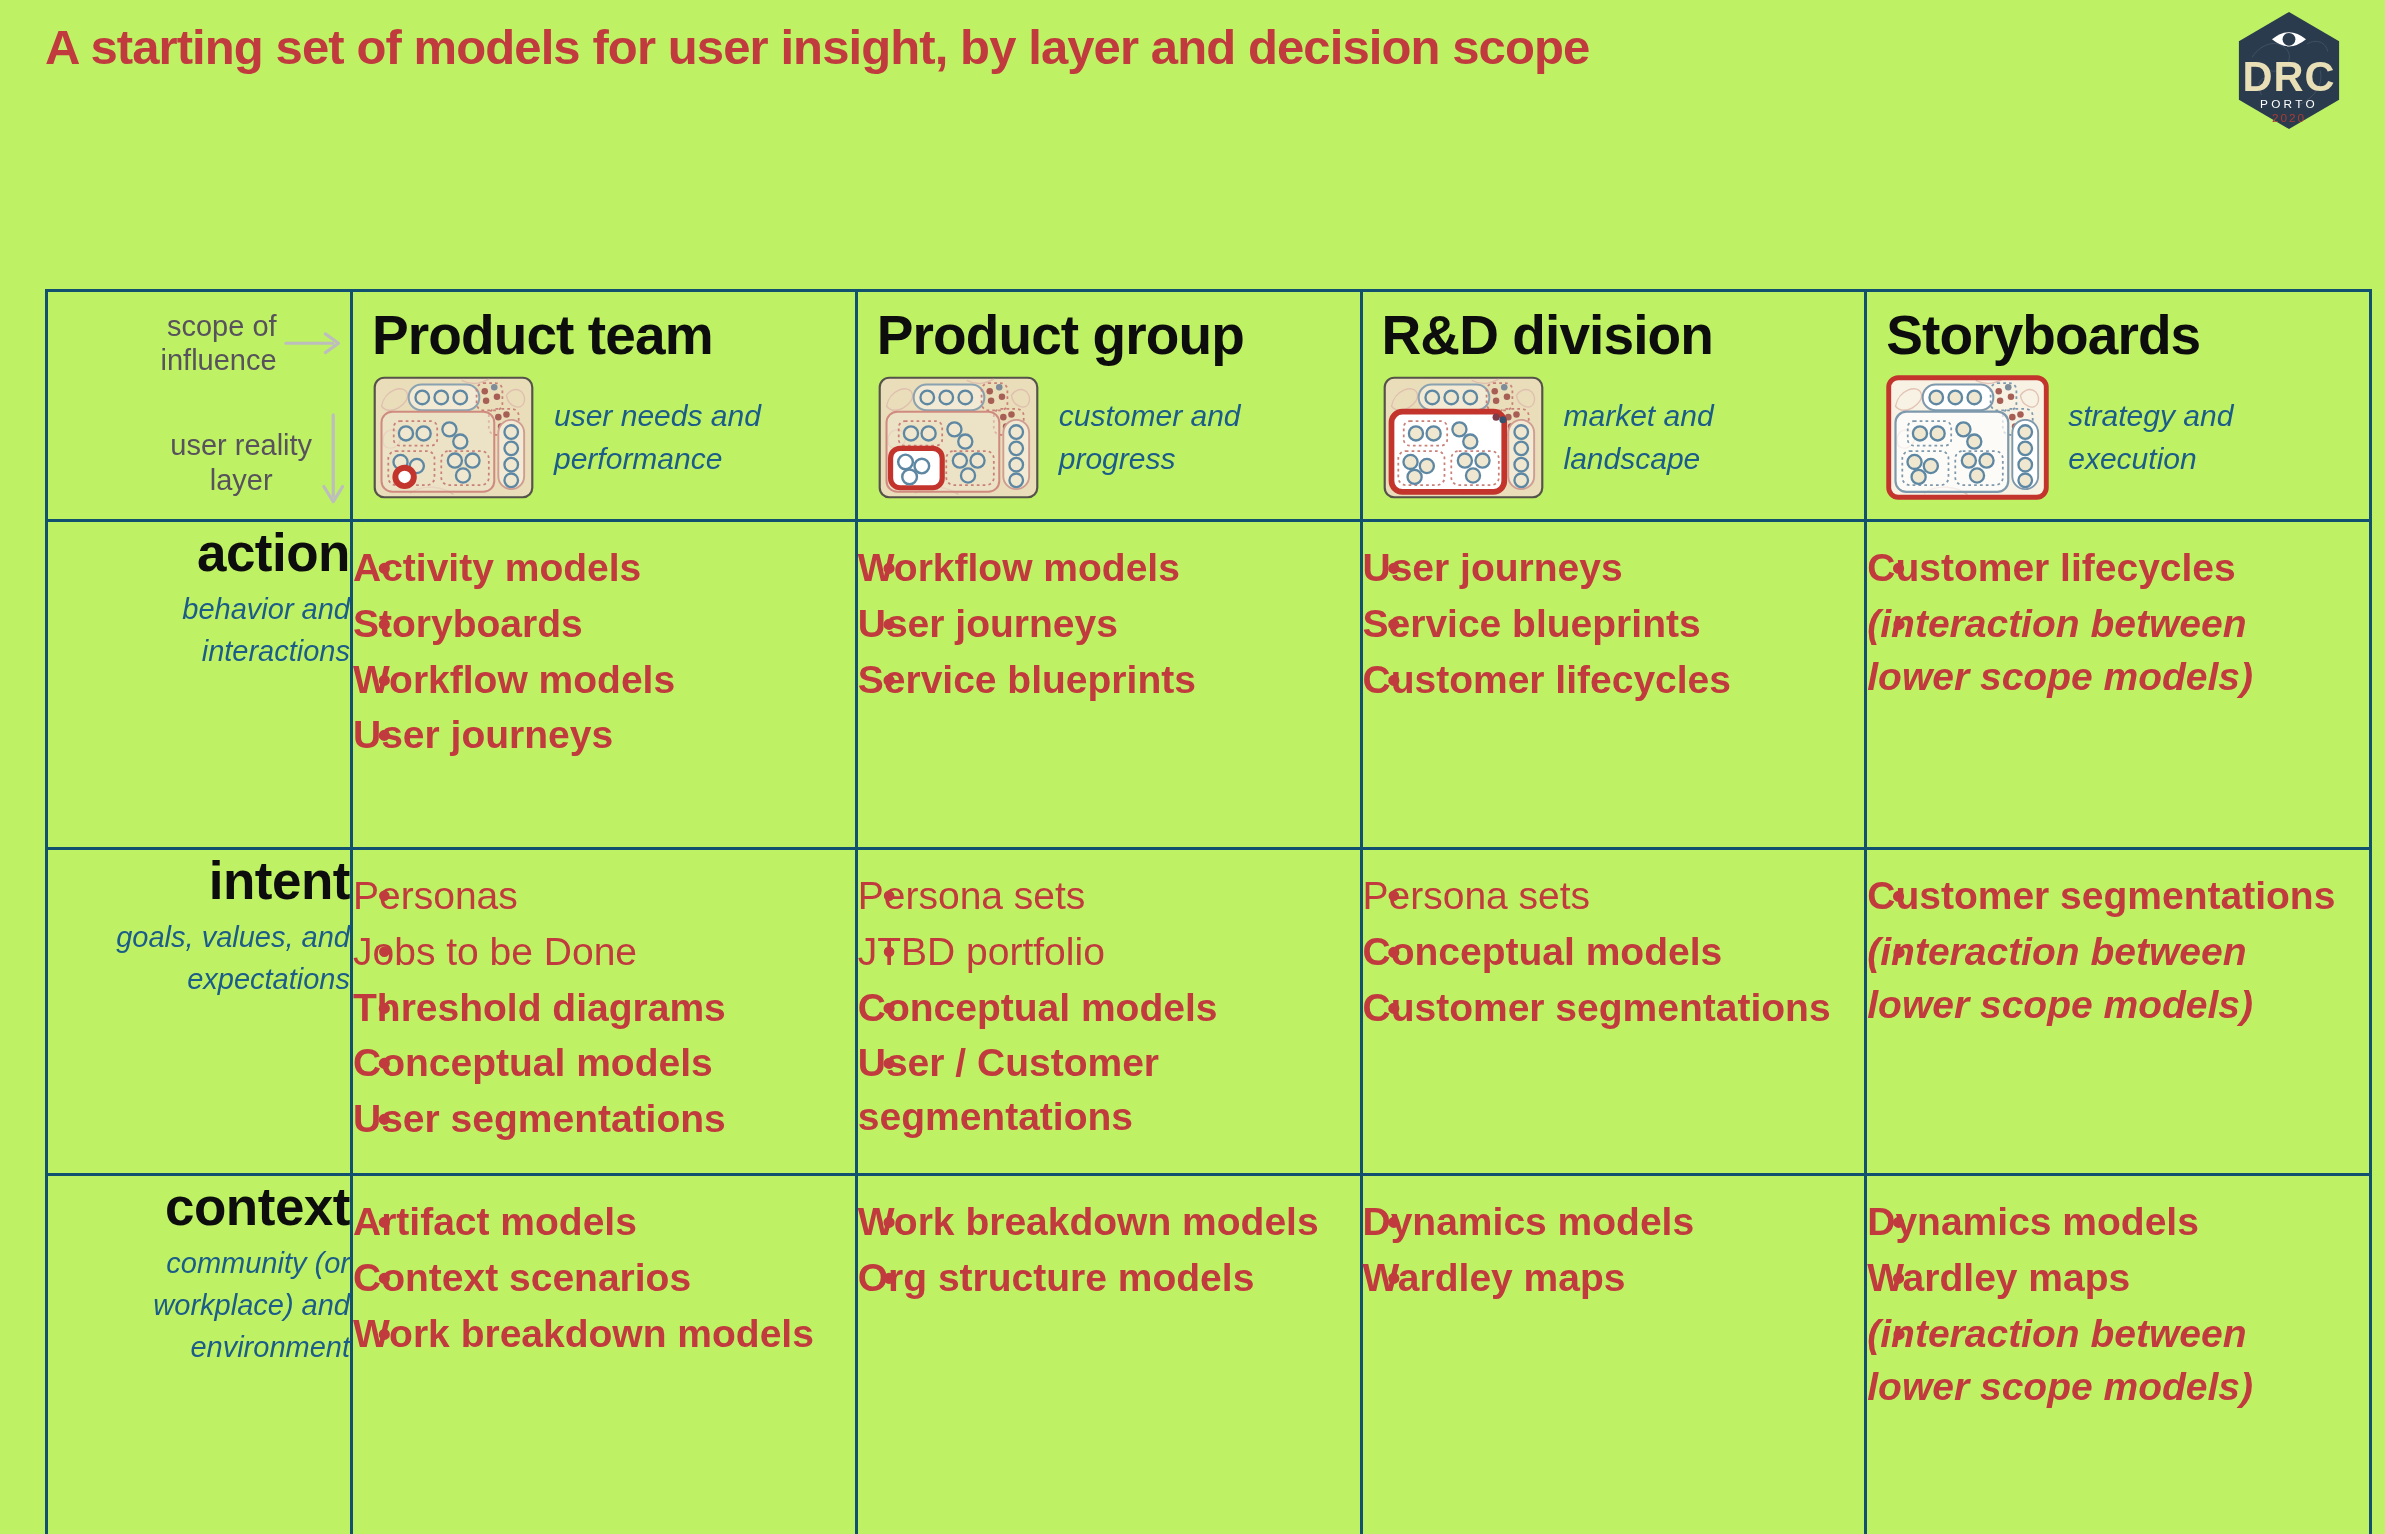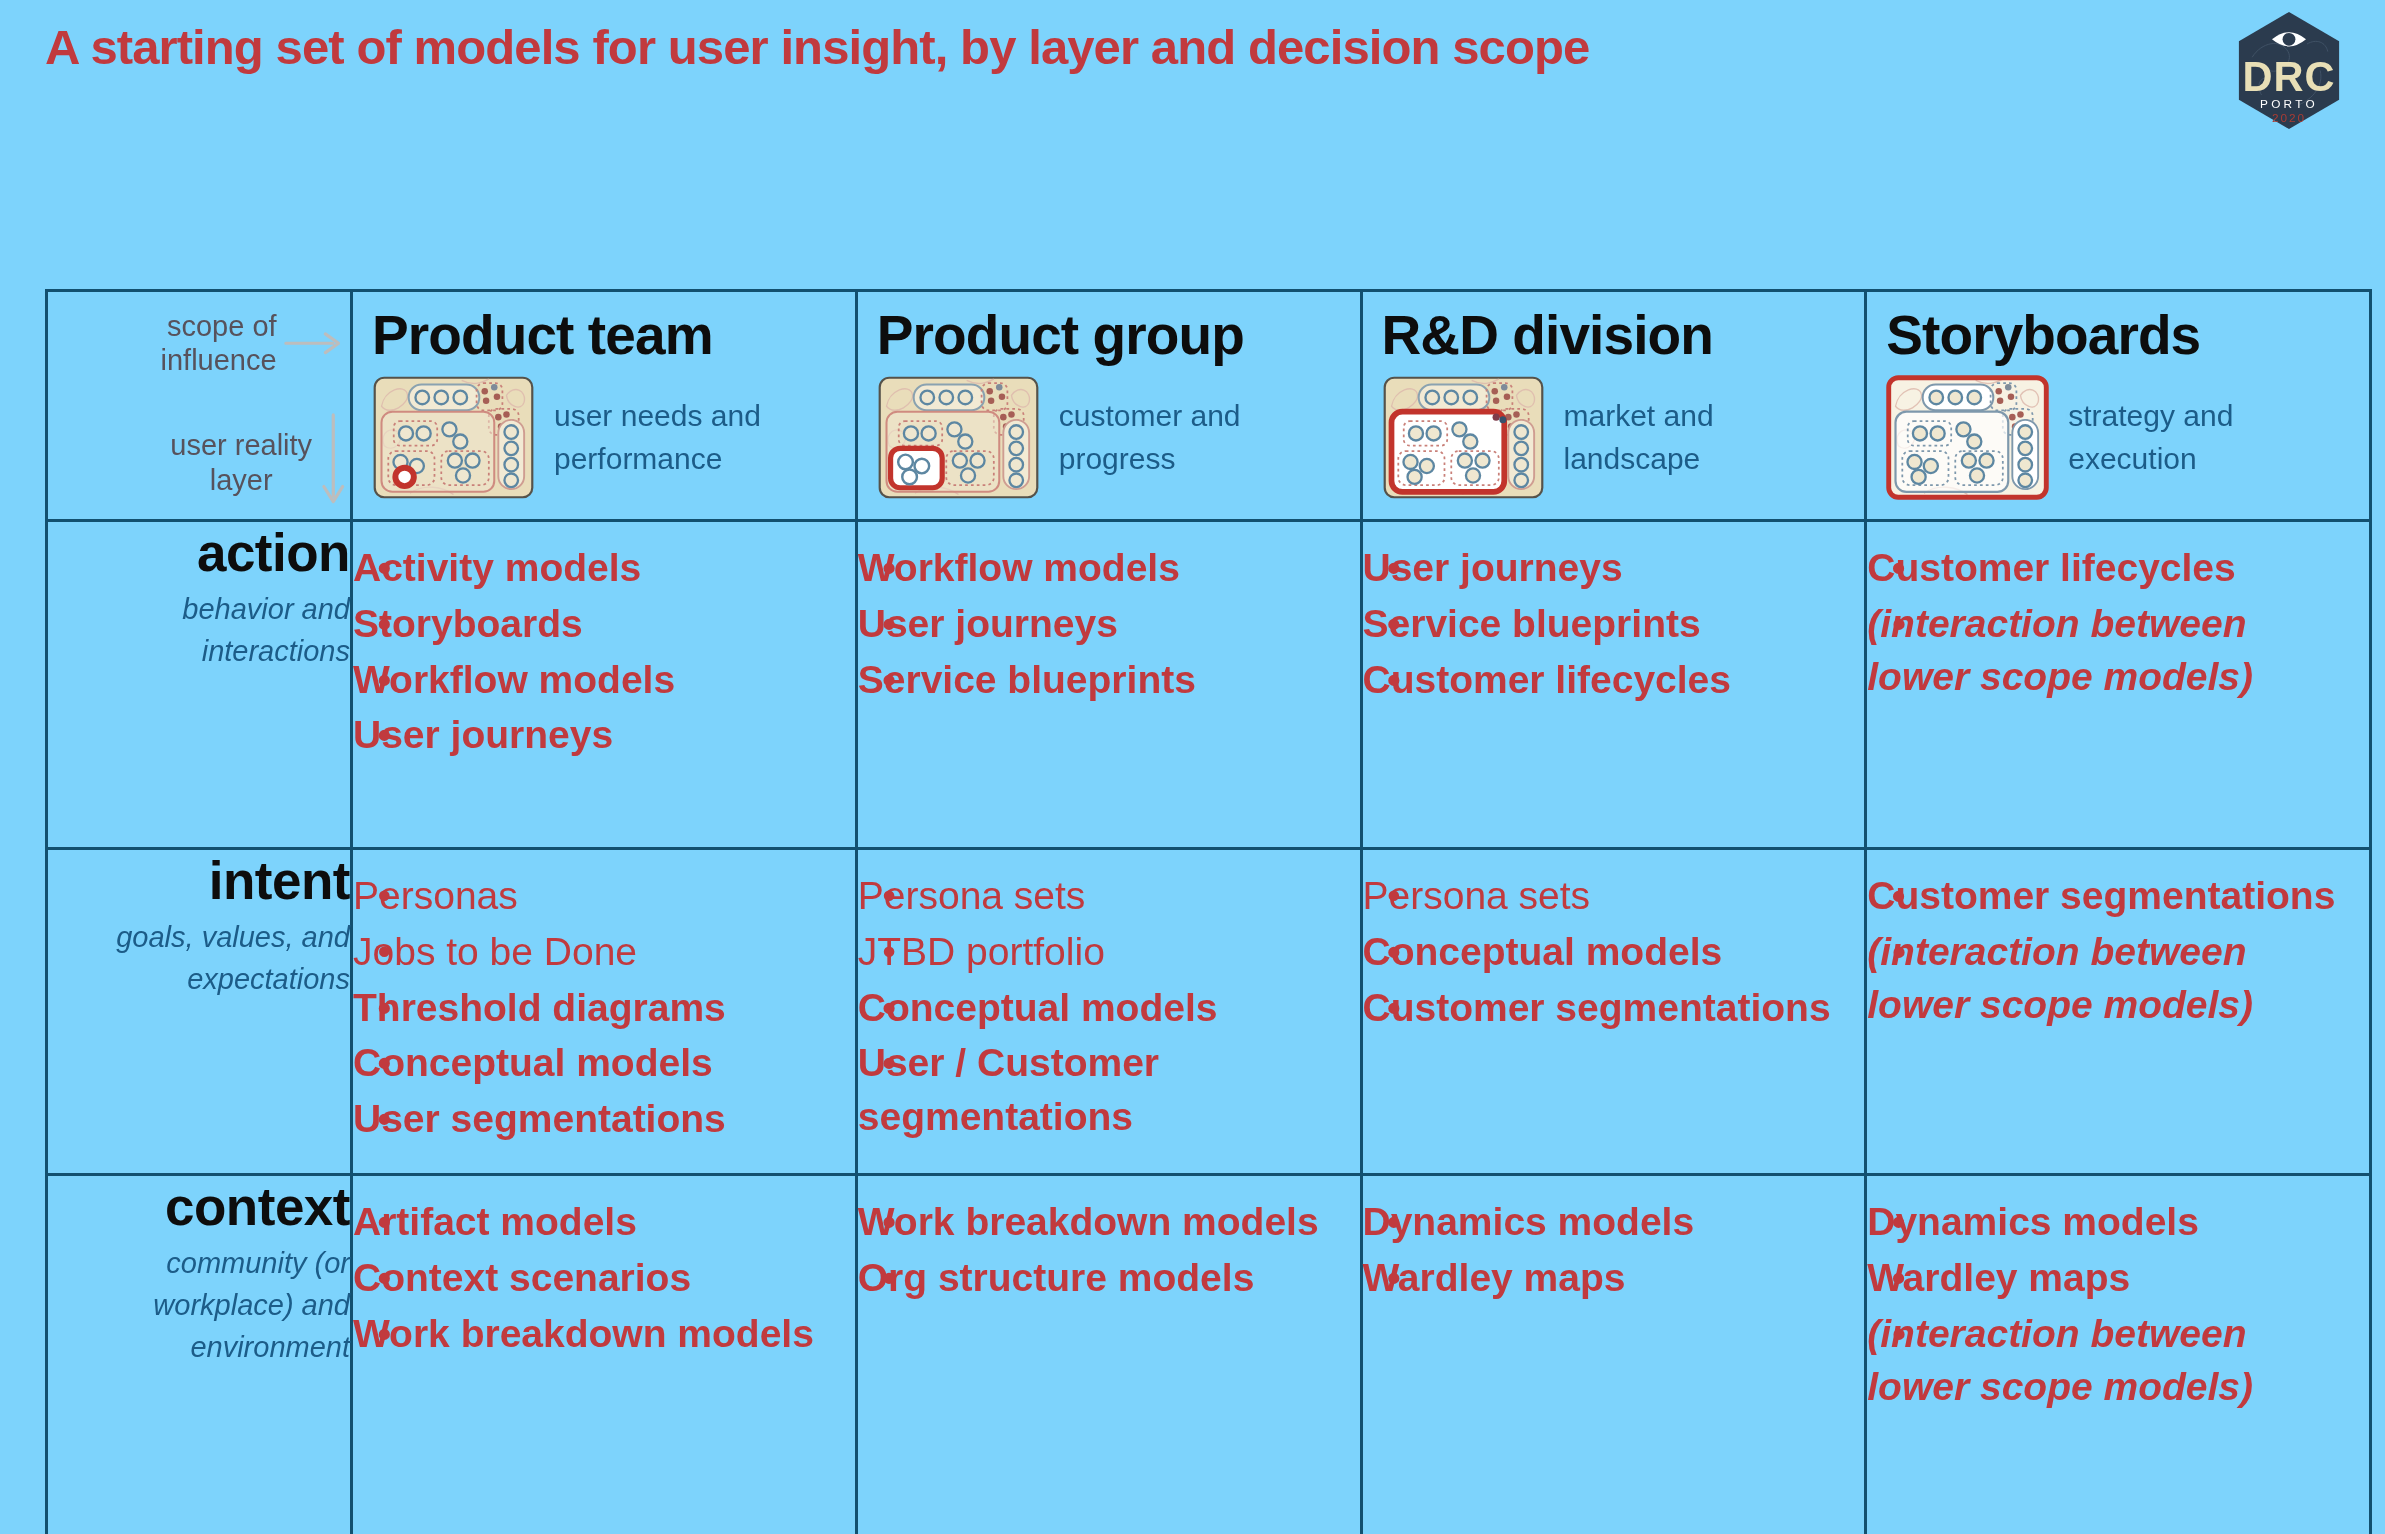--- a/index.html
+++ b/index.html
@@ -6,21 +6,21 @@
     --red:#c13a3e;
     --red-mark:#c2342c;
     --navy:#12506f;
     --blue-it:#1c5c88;
     --ink:#0d0d0d;
     --gray:#57525c;
     --arrow:#bdbdbd;
   }
   *{box-sizing:border-box}
   body{margin:0;background:#ffffff;font-family:"Liberation Sans",sans-serif;}
-  .page{position:relative;width:2386px;height:1534px;background:#7dd3fc;overflow:hidden;}
+  .page{position:relative;width:2386px;height:1534px;background:#bef264;overflow:hidden;}
 
   .title{position:absolute;left:45px;top:19px;font-size:49px;font-weight:bold;
          color:var(--red);letter-spacing:-0.9px;}
   .subtitle{position:absolute;left:45px;top:91px;font-size:33px;color:#161616;line-height:1.42;}
   .subtitle b{font-weight:bold;}
 
   .logo{position:absolute;right:40px;top:9.5px;}
 
   table.matrix{position:absolute;left:45px;top:289px;width:2327px;
                border-collapse:collapse;table-layout:fixed;}
@@ -31,21 +31,21 @@
   .axis-row{display:flex;align-items:center;gap:7.6px;}
   .axis-row.layer{margin-top:36px;align-items:flex-start;}
   .axis-row.layer .axis-text{margin-top:15px;text-align:center;}
   .axis-text{font-size:29px;color:var(--gray);text-align:right;line-height:1.18;}
   .axis-text span{display:block;}
 
   .col-title{font-size:55px;font-weight:bold;color:var(--ink);letter-spacing:-0.9px;
              padding:11.4px 5.7px 0 19px;white-space:nowrap;}
   .col-body{display:flex;align-items:center;gap:19px;padding:7.6px 9.5px 0 19px;}
   .map-icon{width:163px;height:125px;flex:none;}
-  .col-sub{font-size:30px;color:var(--blue-it);line-height:1.45;max-width:246px;}
+  .col-sub{font-size:30px;font-style:italic;color:var(--blue-it);line-height:1.45;max-width:246px;}
 
   td.row-label{text-align:right;padding:23px 19px 0 0;}
   .row-title{font-size:53px;font-weight:bold;color:var(--ink);letter-spacing:-0.5px;}
   .row-sub{font-size:29px;font-style:italic;color:var(--blue-it);line-height:1.45;
            margin-top:5px;margin-left:auto;max-width:237px;}
 
   ul.models{list-style:none;margin:0;padding:19px 17px 0 0;}
   .model-item{position:relative;font-size:39px;font-weight:bold;color:var(--red);
               line-height:1.36;margin-bottom:2.8px;}
   .model-item::before{content:"\2022";position:absolute;left:24.6px;}

